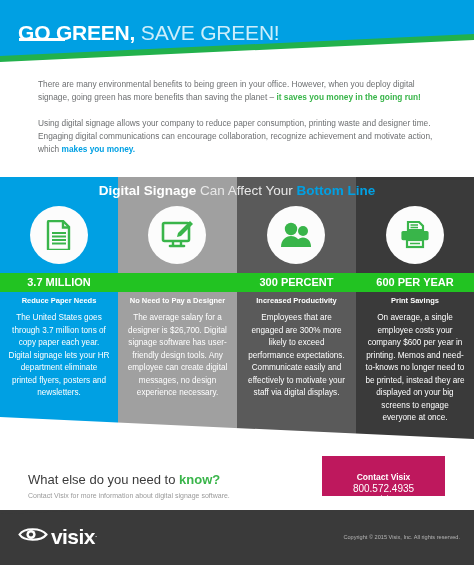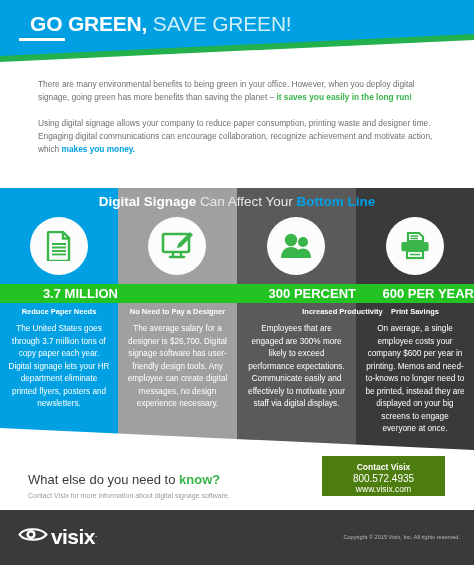--- a/index.html
+++ b/index.html
@@ -20,24 +20,23 @@
     -webkit-clip-path:polygon(0 0, 474px 0, 474px 40px, 0 62px);
     clip-path:polygon(0 0, 474px 0, 474px 40px, 0 62px);
   }
   .header-blue{
     position:absolute;left:0;top:0;width:474px;height:62px;
     background:#00a0e3;
     -webkit-clip-path:polygon(0 0, 474px 0, 474px 34px, 0 56px);
     clip-path:polygon(0 0, 474px 0, 474px 34px, 0 56px);
   }
   .header-title{
-    position:absolute;left:18px;top:12px;
+    position:absolute;left:18px;top:21px;
     font-size:21px;letter-spacing:-0.2px;white-space:nowrap;
     color:#ffffff;
-    margin-left:12px;
   }
   .header-title .bold{font-weight:bold;}
   .header-title .light{font-weight:normal;color:#cdeefb;}
   .header-underline{
     position:absolute;left:19px;top:38px;width:46px;height:3px;background:#ffffff;
   }
 
   
   .intro{position:absolute;left:38px;top:78px;width:400px;}
   .intro p{
@@ -45,21 +44,20 @@
     font-size:8.3px;line-height:13px;color:#6d6f71;
   }
   .intro .green-em{color:#39b54a;font-weight:bold;}
   .intro .blue-em{color:#00a0e3;font-weight:bold;}
 
   
   .columns{
     position:absolute;left:0;top:177px;width:474px;height:262px;
     -webkit-clip-path:polygon(0 0, 474px 0, 474px 262px, 0 240px);
     clip-path:polygon(0 0, 474px 0, 474px 262px, 0 240px);
-    margin-top:11px;
   }
   .col{
     position:absolute;top:0;height:262px;
   }
   .col.c0{left:0;width:118px;background:#00a0e3;}
   .col.c1{left:118px;width:119px;background:#a0a0a0;}
   .col.c2{left:237px;width:119px;background:#5a5a5a;}
   .col.c3{left:356px;width:118px;background:#3a3a3a;}
 
   .banner-title{
@@ -86,36 +84,36 @@
   }
   .circle svg{display:block;}
 
   .green-band{
     position:absolute;left:0;top:96px;width:474px;height:19px;
     background:#22c322;z-index:6;
   }
   .stat-row{position:absolute;left:0;top:96px;width:474px;height:19px;z-index:7;}
   .stat{
     position:absolute;top:0;height:19px;line-height:19px;
-    text-align:right;font-size:13px;font-weight:bold;color:#ffffff;
+    text-align:center;font-size:11px;font-weight:bold;color:#ffffff;
     white-space:nowrap;
   }
   .stat.s0{left:0;width:118px;}
   .stat.s1{left:118px;width:119px;}
   .stat.s2{left:237px;width:119px;}
   .stat.s3{left:356px;width:118px;}
 
   .sub-row{position:absolute;left:0;top:116px;width:474px;height:16px;z-index:7;}
   .subtitle{
     position:absolute;top:0;height:16px;line-height:16px;
     text-align:center;font-size:7.5px;font-weight:bold;white-space:nowrap;
   }
   .subtitle.t0{left:0;width:118px;color:#ffffff;}
   .subtitle.t1{left:118px;width:119px;color:#ffffff;}
-  .subtitle.t2{left:237px;width:119px;color:#ffffff;padding-left:46px;}
+  .subtitle.t2{left:237px;width:119px;color:#ffffff;}
   .subtitle.t3{left:356px;width:118px;color:#ffffff;}
 
   .body-row{position:absolute;left:0;top:135px;width:474px;z-index:7;}
   .colbody{
     position:absolute;top:0;
     text-align:center;font-size:8.2px;line-height:12.5px;
     color:#ffffff;
   }
   .colbody.b0{left:8px;width:102px;}
   .colbody.b1{left:127px;width:101px;}
@@ -133,22 +131,22 @@
     position:absolute;left:28px;top:25px;
     font-size:13px;color:#3b3b3b;white-space:nowrap;
   }
   .cta-line2 b{font-weight:bold;}
   .cta-sub{
     position:absolute;left:28px;top:44px;
     font-size:7px;color:#9a9a9a;white-space:nowrap;
   }
   .contact-box{
     position:absolute;left:322px;top:8px;width:123px;height:40px;
-    background:#4d7c0f;color:#ffffff;text-align:center;
-    padding-top:6px;box-sizing:border-box;
+    background:#be185d;color:#ffffff;text-align:center;
+    padding-top:16px;box-sizing:border-box;
   }
   .contact-box .cb-title{font-size:8.5px;font-weight:bold;line-height:11px;}
   .contact-box .cb-phone{font-size:10px;line-height:11px;}
   .contact-box .cb-url{font-size:8.5px;line-height:11px;}
 
   
   .footer{
     position:absolute;left:0;top:510px;width:474px;height:55px;
     background:#3a3a3a;overflow:hidden;
   }
@@ -178,21 +176,21 @@
   <div class="header">
     <div class="header-green"></div>
     <div class="header-blue"></div>
     <div class="header-title">
       <span class="bold">GO GREEN,</span><span class="light">&nbsp;</span><span class="light">SAVE GREEN!</span>
     </div>
     <div class="header-underline"></div>
   </div>
 
   <div class="intro">
-    <p><span>There are many environmental benefits to being green in your office. However, when you deploy digital signage, going green has more benefits than saving the planet – </span><span class="green-em">it saves you easily in the long run!</span></p>
+    <p><span>There are many environmental benefits to being green in your office. However, when you deploy digital signage, going green has more benefits than saving the planet – </span><span class="green-em">it saves you money in the going run!</span></p>
     <p><span>Using digital signage allows your company to reduce paper consumption, printing waste and designer time. Engaging digital communications can encourage collaboration, recognize achievement and motivate action, which </span><span class="blue-em">makes you money.</span></p>
   </div>
 
   <div class="columns">
     <div class="col c0"></div>
     <div class="col c1"></div>
     <div class="col c2"></div>
     <div class="col c3"></div>
 
     <div class="banner-title">

